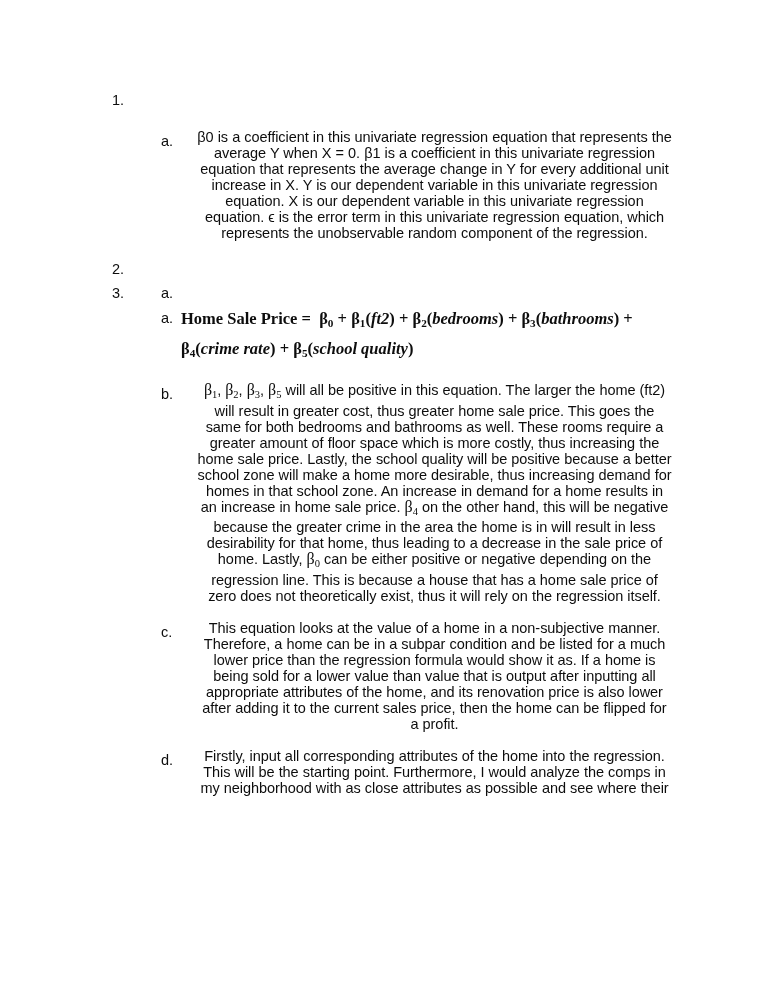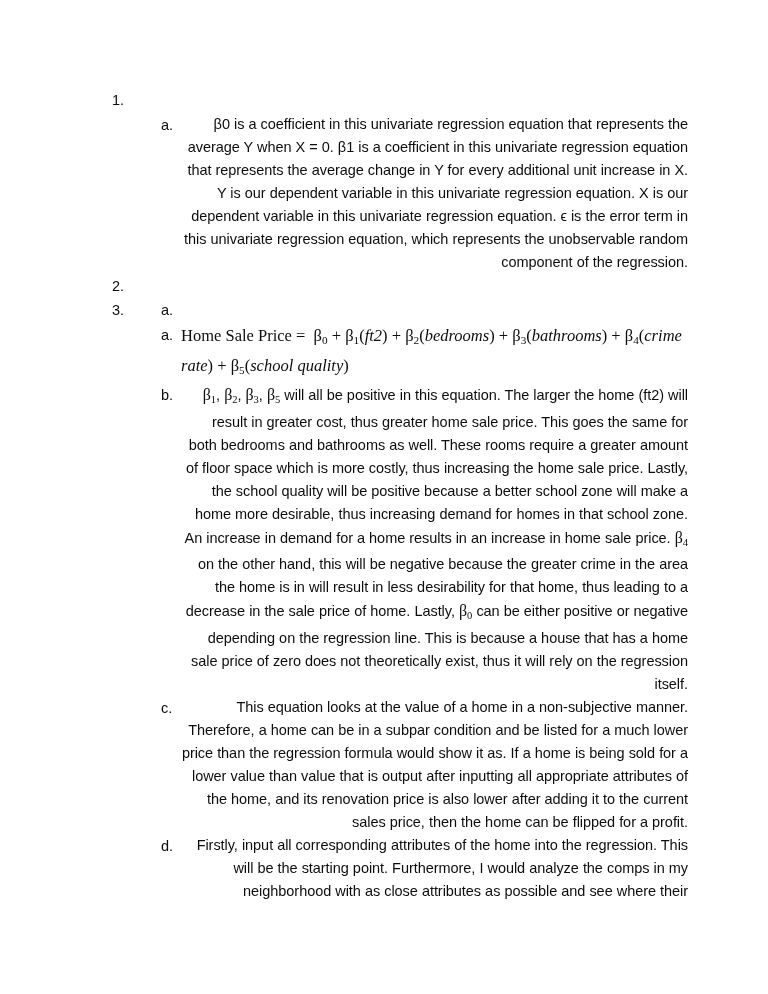--- a/index.html
+++ b/index.html
@@ -82,35 +82,36 @@
     line-height: 24.5px;
     color: #0d0d0d;
     white-space: nowrap;
   }
   ol.level2 > li.lv2-item > .lv2-marker::after {
     content: ".";
   }
 
   .para {
     font-size: 14.5px;
-    line-height: 23px;
+    line-height: 16px;
     color: #0d0d0d;
-    text-align: right;
-    margin: 0;
+    text-align: center;
+    margin: 16px;
     letter-spacing: -0.05px;
     word-spacing: 0.1px;
   }
 
   
   .equation {
     font-family: "Liberation Serif", "DejaVu Serif", serif;
     font-size: 16.5px;
     line-height: 25px;
     color: #0d0d0d;
     margin: 0;
+    font-weight: bold;
   }
   .equation .mi {
     font-style: italic;
   }
   .equation .up {
     font-style: normal;
   }
   .eqsub {
     font-size: 0.68em;
     vertical-align: -0.28em;

